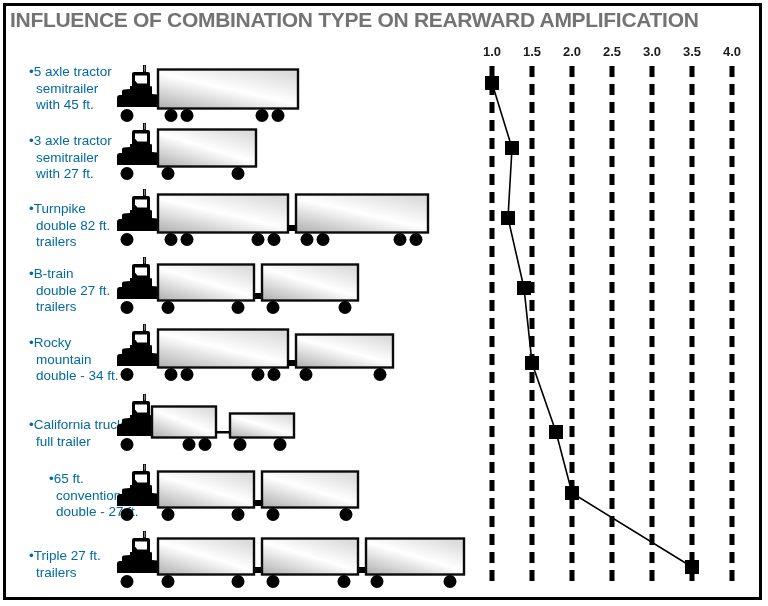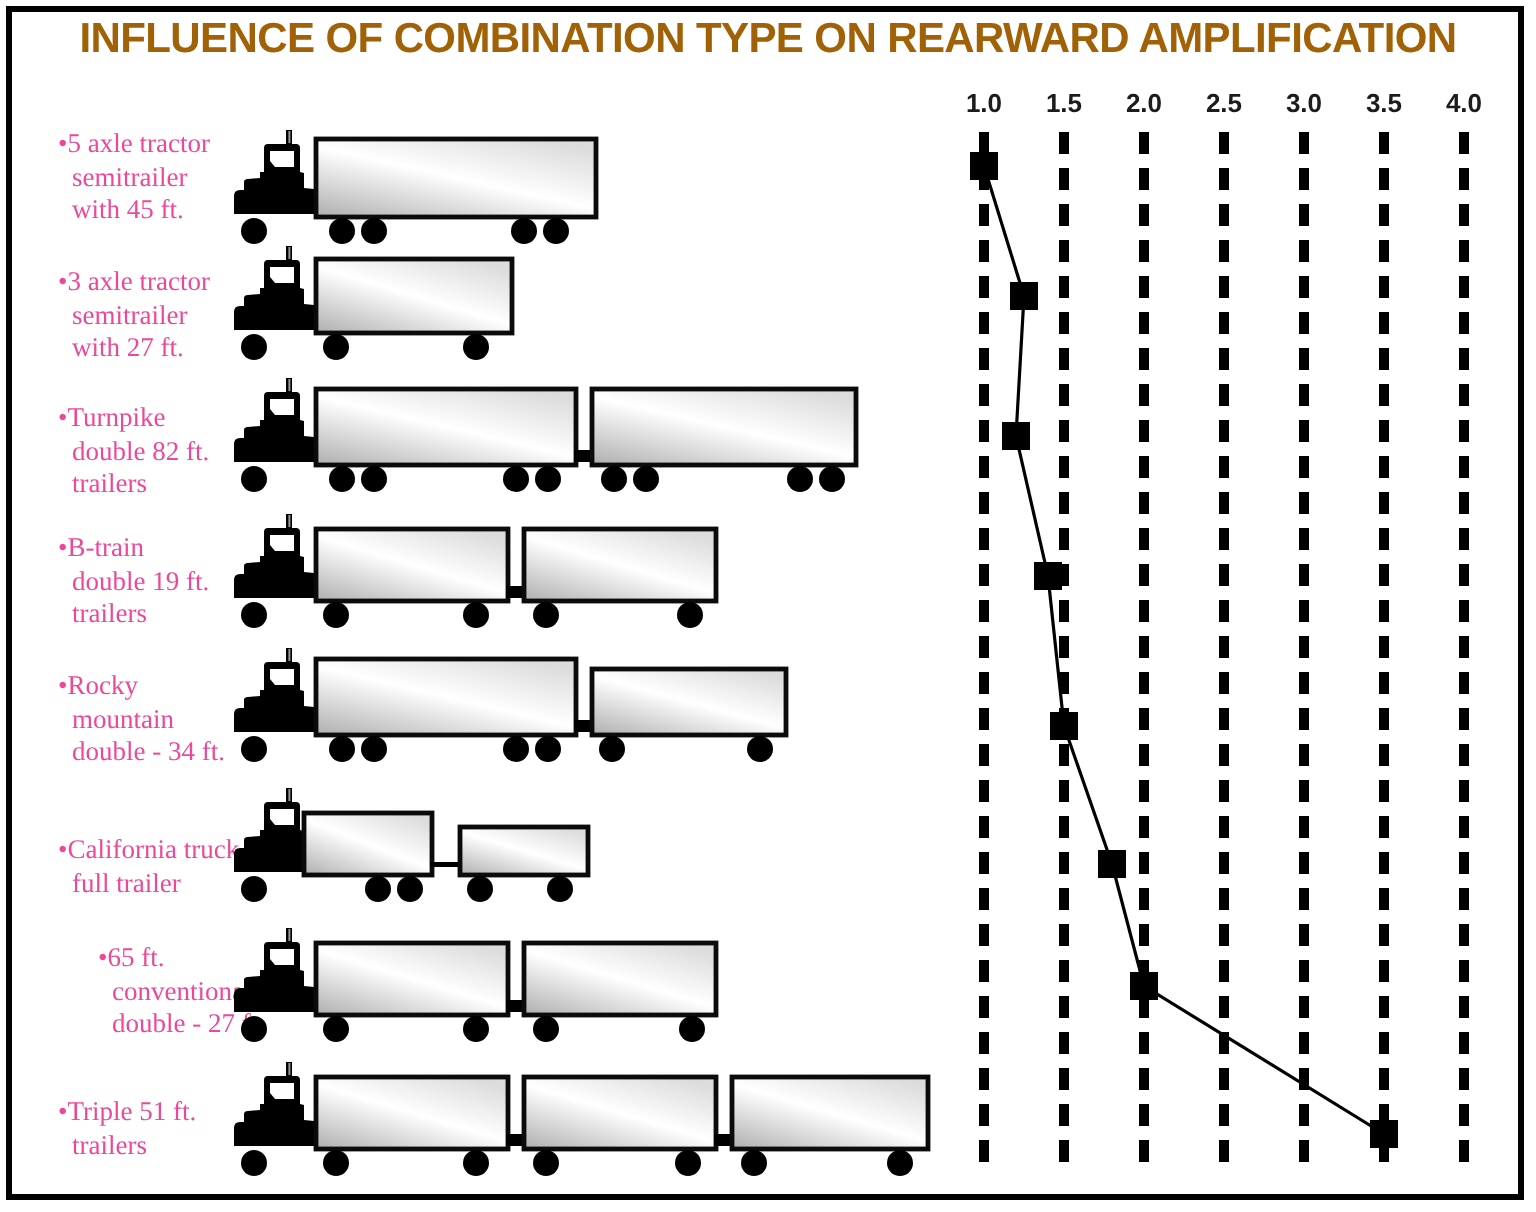--- a/index.html
+++ b/index.html
@@ -5,28 +5,28 @@
   html,body{margin:0;padding:0;}
   body{
     width:768px;height:606px;position:relative;overflow:hidden;
     background:#ffffff;font-family:"Liberation Sans",sans-serif;color:#000;
   }
   .frame{
     position:absolute;left:3px;top:3px;width:753px;height:591px;
     border:3px solid #000;background:#fff;
   }
   .title{
-    position:absolute;top:8px;left:10px;width:748px;text-align:center;
-    font-size:21px;font-weight:bold;letter-spacing:-0.3px;margin:0;color:#a16207;
+    position:absolute;top:8px;left:10px;width:748px;text-align:left;
+    font-size:21px;font-weight:bold;letter-spacing:-0.3px;margin:0;color:#737373;
     white-space:nowrap;
   }
   .row-label{
     position:absolute;left:29px;width:110px;
-    font-size:13.5px;line-height:16.5px;color:#ec4899;
-    white-space:pre-line;padding-left:7px;text-indent:-7px;font-family:Liberation Serif, serif;
+    font-size:13.5px;line-height:16.5px;color:#0369a1;
+    white-space:pre-line;padding-left:7px;text-indent:-7px;
   }
   .truck{position:absolute;left:116px;width:356px;height:64px;}
   #plot{position:absolute;left:463px;top:40px;width:298px;height:550px;}
   .tick-label{font-size:13px;font-weight:bold;fill:#1c1c1c;}
 </style>
 </head>
 <body>
 
 <div class="frame"></div>
 
@@ -36,31 +36,31 @@
     <div class="row-label" style="top: 64px;">•5 axle tractor
 semitrailer
 with 45 ft.</div>
     <div class="row-label" style="top: 133px;">•3 axle tractor
 semitrailer
 with 27 ft.</div>
     <div class="row-label" style="top: 201px;">•Turnpike
 double 82 ft.
 trailers</div>
     <div class="row-label" style="top: 266px;">•B-train
-double 19 ft.
+double 27 ft.
 trailers</div>
     <div class="row-label" style="top: 335px;">•Rocky
 mountain
 double - 34 ft.</div>
     <div class="row-label" style="top: 417px;">•California truck
 full trailer</div>
     <div class="row-label" style="top: 471px; margin-left: 20px;">•65 ft.
 conventional
 double - 27 ft.</div>
-    <div class="row-label" style="top: 548px;">•Triple 51 ft.
+    <div class="row-label" style="top: 548px;">•Triple 27 ft.
 trailers</div>
   </div>
 <div id="rows-trucks">
     <svg class="truck" viewBox="0 0 356 64" style="top: 60px;">
       <defs>
         <linearGradient id="grad0" x1="0" y1="1" x2="0.8" y2="0">
           <stop offset="0" stop-color="#aeaeae"></stop>
           <stop offset="0.55" stop-color="#ffffff"></stop>
           <stop offset="1" stop-color="#dcdcdc"></stop>
         </linearGradient>

